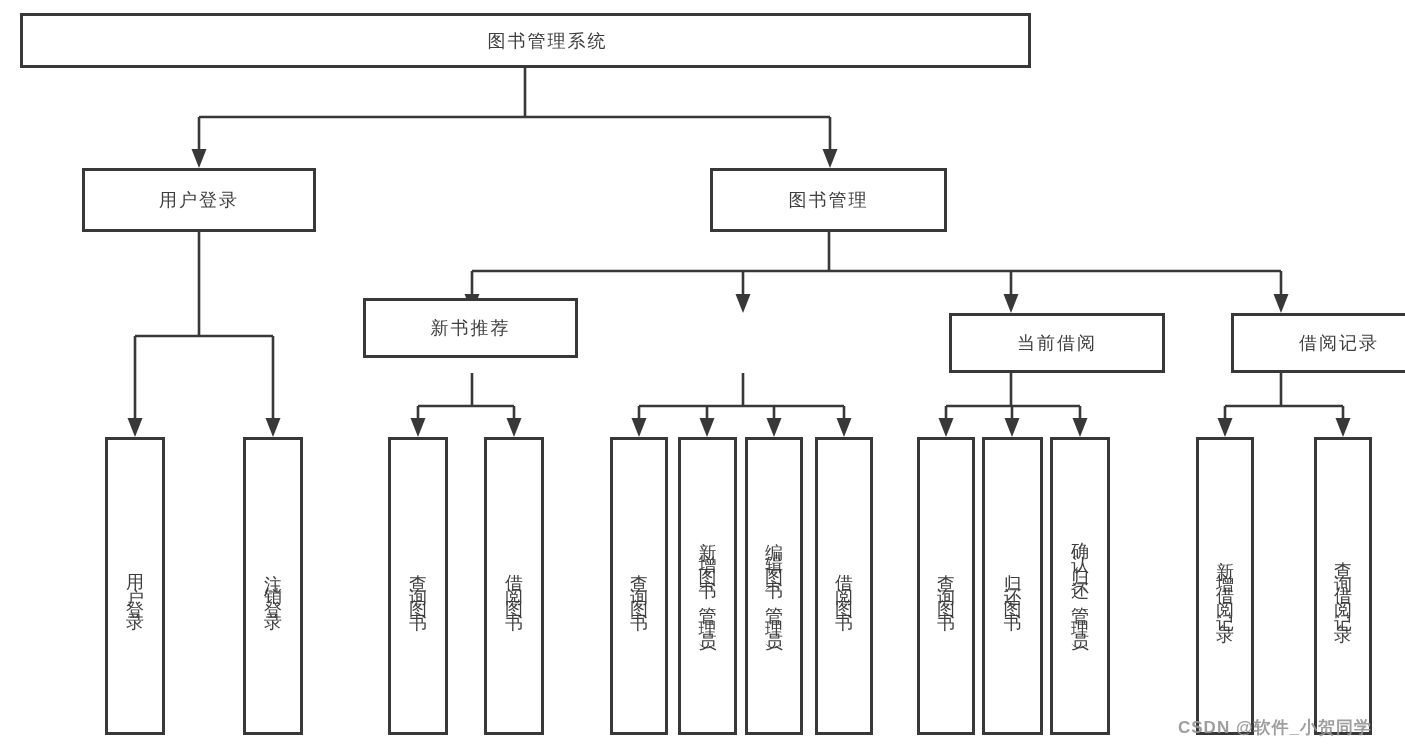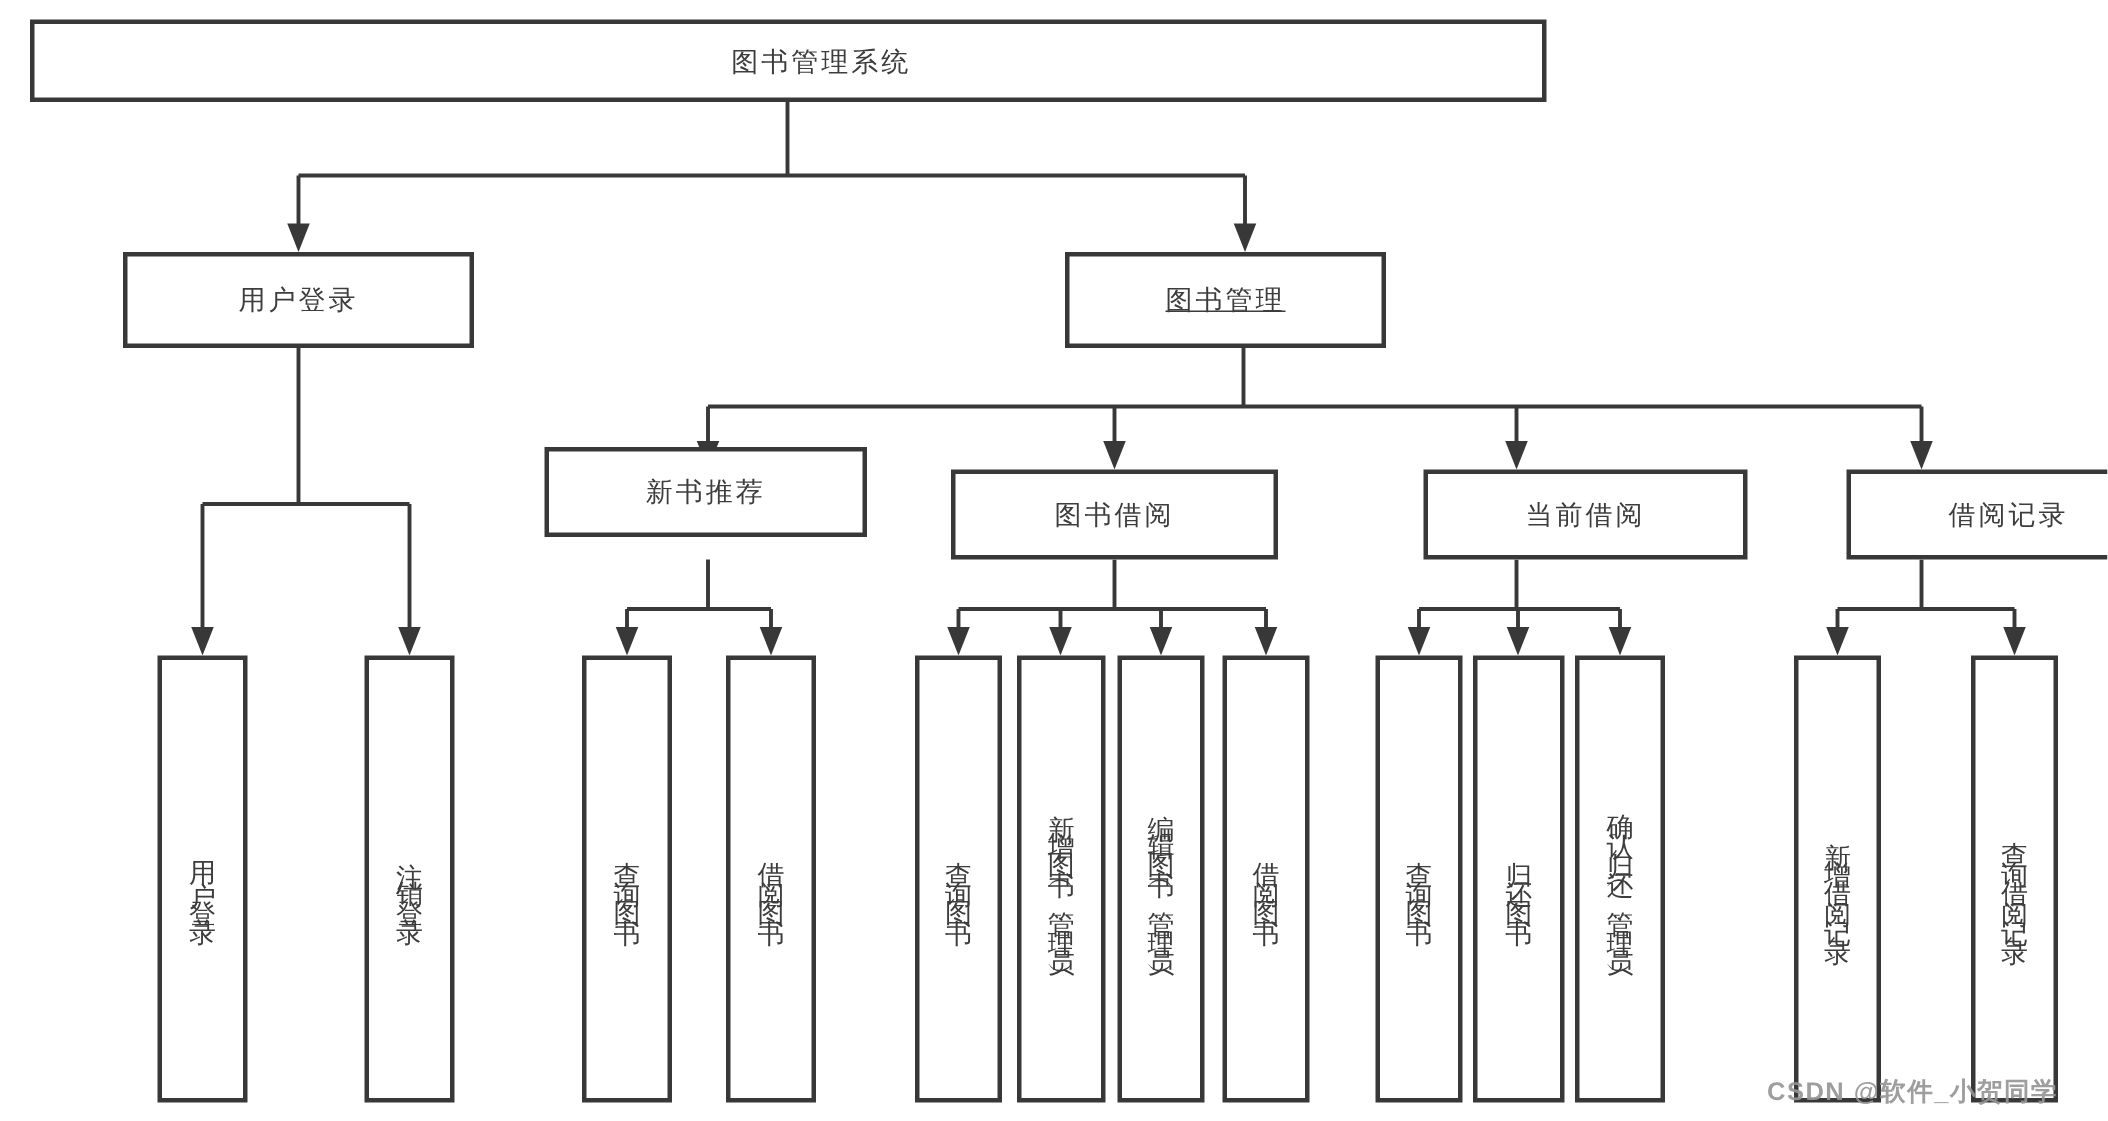--- a/index.html
+++ b/index.html
@@ -118,24 +118,23 @@
       <polygon points="1072.5,418 1087.5,418 1080,437" fill="#383838"></polygon>
       <line x1="1225" y1="406" x2="1225" y2="421" stroke="#383838" stroke-width="2.6"></line>
       <polygon points="1217.5,418 1232.5,418 1225,437" fill="#383838"></polygon>
       <line x1="1343" y1="406" x2="1343" y2="421" stroke="#383838" stroke-width="2.6"></line>
       <polygon points="1335.5,418 1350.5,418 1343,437" fill="#383838"></polygon>
     </svg>
 
   <div class="node root" style="left:20px; top:13px; width:1011px; height:55px;padding-left:44px;">图书管理系统</div>
 
   <div class="node" style="left:82px; top:168px; width:234px; height:64px;">用户登录</div>
-  <div class="node" style="left:710px; top:168px; width:214px; height:64px;text-decoration:underline;">图书管理</div>
+  <div class="node" style="left:710px; top:168px; width:237px; height:64px;">图书管理</div>
 
   <div class="node" style="left:363px; top:298px; width:215px; height:60px;">新书推荐</div>
-  <div class="node" style="left:634px; top:313px; width:218px; height:60px;">图书借阅</div>
   <div class="node" style="left:949px; top:313px; width:216px; height:60px;">当前借阅</div>
   <div class="node" style="left:1231px; top:313px; width:216px; height:60px;">借阅记录</div>
 
   <div class="leaf" style="left:105px; width:60px;">
     <span>用户登录</span>
   </div>
   <div class="leaf" style="left:243px; width:60px;">
     <span>注销登录</span>
   </div>
 

